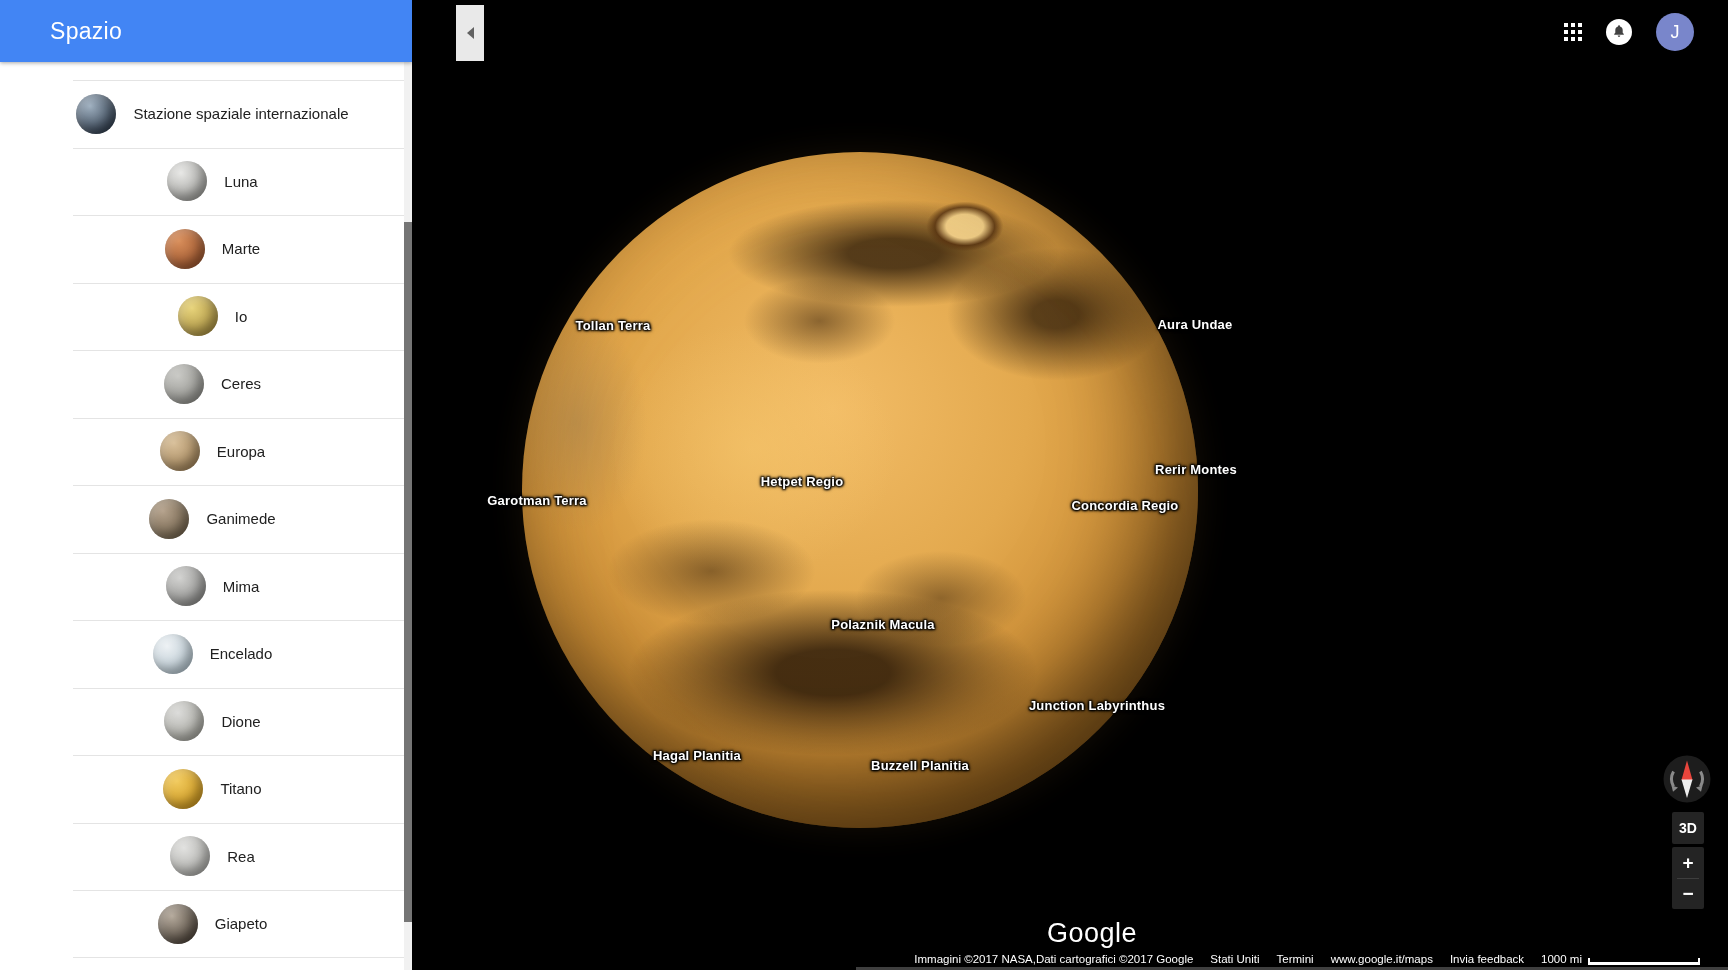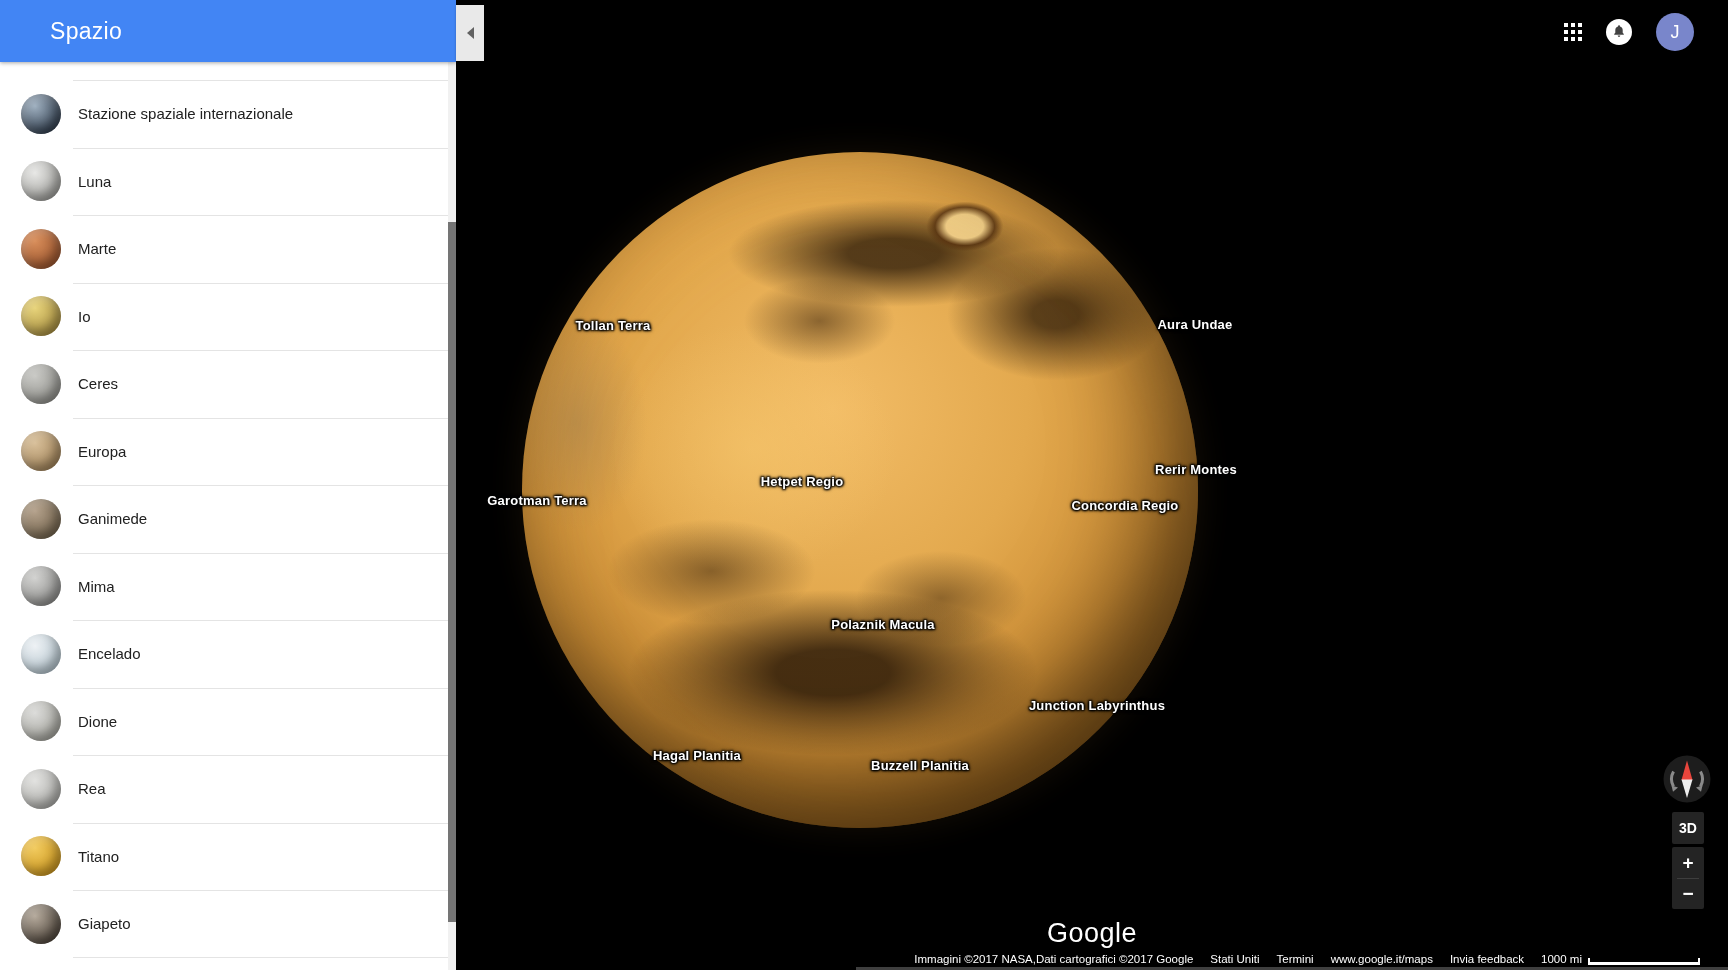--- a/index.html
+++ b/index.html
@@ -1,24 +1,24 @@
 <!DOCTYPE html>
 <html><head>
 <meta charset="utf-8">
 <style>
   * { margin:0; padding:0; box-sizing:border-box; }
   html,body { width:1728px; height:970px; overflow:hidden; background:#000; }
   .app { position:relative; width:1728px; height:970px; font-family:"Liberation Sans", sans-serif; overflow:hidden; background:#000; }
 
   
-  .sidebar { position:absolute; left:0; top:0; width:456px; height:970px; background:#fff; z-index:5; }
+  .sidebar { position:absolute; left:0; top:0; width:412px; height:970px; background:#fff; z-index:5; }
   .sidebar-header { position:absolute; left:0; top:0; width:100%; height:62px; background:#4285f4; box-shadow:0 1px 4px rgba(0,0,0,.35); z-index:4; display:flex; align-items:center; }
   .sidebar-title { color:#fff; font-size:23px; font-weight:500; letter-spacing:.3px; margin-left:50px; }
   .list { position:absolute; top:80px; left:0; right:8px; z-index:1; }
-  .item { position:relative; height:67.5px; display:flex; align-items:center; cursor:pointer; background:#fff; }
+  .item { position:relative; height:67.5px; display:flex; align-items:center; cursor:pointer; background:#fff;justify-content:center; }
   .item::before { content:""; position:absolute; top:0; left:73px; right:0; height:1px; background:#e4e4e4; }
   .item:last-child::after { content:""; position:absolute; bottom:0; left:73px; right:0; height:1px; background:#e4e4e4; }
   .thumb { width:40px; height:40px; border-radius:50%; margin-left:21px; flex:none;
            box-shadow: inset -5px -6px 10px rgba(0,0,0,.3), inset 3px 4px 8px rgba(255,255,255,.22); }
   .item-label { margin-left:17px; font-size:15px; color:#212121; }
   .scroll-track { position:absolute; top:62px; right:0; width:8px; bottom:0; background:#f1f1f1; z-index:3; }
   .scroll-thumb { position:absolute; left:0; width:8px; top:160px; height:700px; background:#757575; }
 
   
   .collapse-tab { position:absolute; left:456px; top:5px; width:28px; height:56px; background:#e9e9e9; border:none; cursor:pointer; box-shadow:1px 1px 3px rgba(0,0,0,.5); z-index:6; display:flex; align-items:center; justify-content:center; }
@@ -203,27 +203,27 @@
     <div class="thumb" style="background: radial-gradient(circle at 35% 30%, rgb(238, 242, 245) 0%, rgb(168, 186, 196) 90%);"></div>
     <div class="item-label">Encelado</div>
   </div>
 
   <div class="item">
     <div class="thumb" style="background: radial-gradient(circle at 35% 30%, rgb(220, 220, 218) 0%, rgb(151, 151, 143) 90%);"></div>
     <div class="item-label">Dione</div>
   </div>
 
   <div class="item">
+    <div class="thumb" style="background: radial-gradient(circle at 35% 30%, rgb(242, 203, 94) 0%, rgb(194, 140, 20) 90%);"></div>
+    <div class="item-label">Titano</div>
+  </div>
+
+  <div class="item">
     <div class="thumb" style="background: radial-gradient(circle at 35% 30%, rgb(226, 226, 224) 0%, rgb(158, 158, 154) 90%);"></div>
     <div class="item-label">Rea</div>
-  </div>
-
-  <div class="item">
-    <div class="thumb" style="background: radial-gradient(circle at 35% 30%, rgb(242, 203, 94) 0%, rgb(194, 140, 20) 90%);"></div>
-    <div class="item-label">Titano</div>
   </div>
 
   <div class="item">
     <div class="thumb" style="background: radial-gradient(circle at 35% 30%, rgb(181, 170, 156) 0%, rgb(60, 51, 42) 90%);"></div>
     <div class="item-label">Giapeto</div>
   </div>
 </div>
     <div class="scroll-track">
       <div class="scroll-thumb"></div>
     </div>

